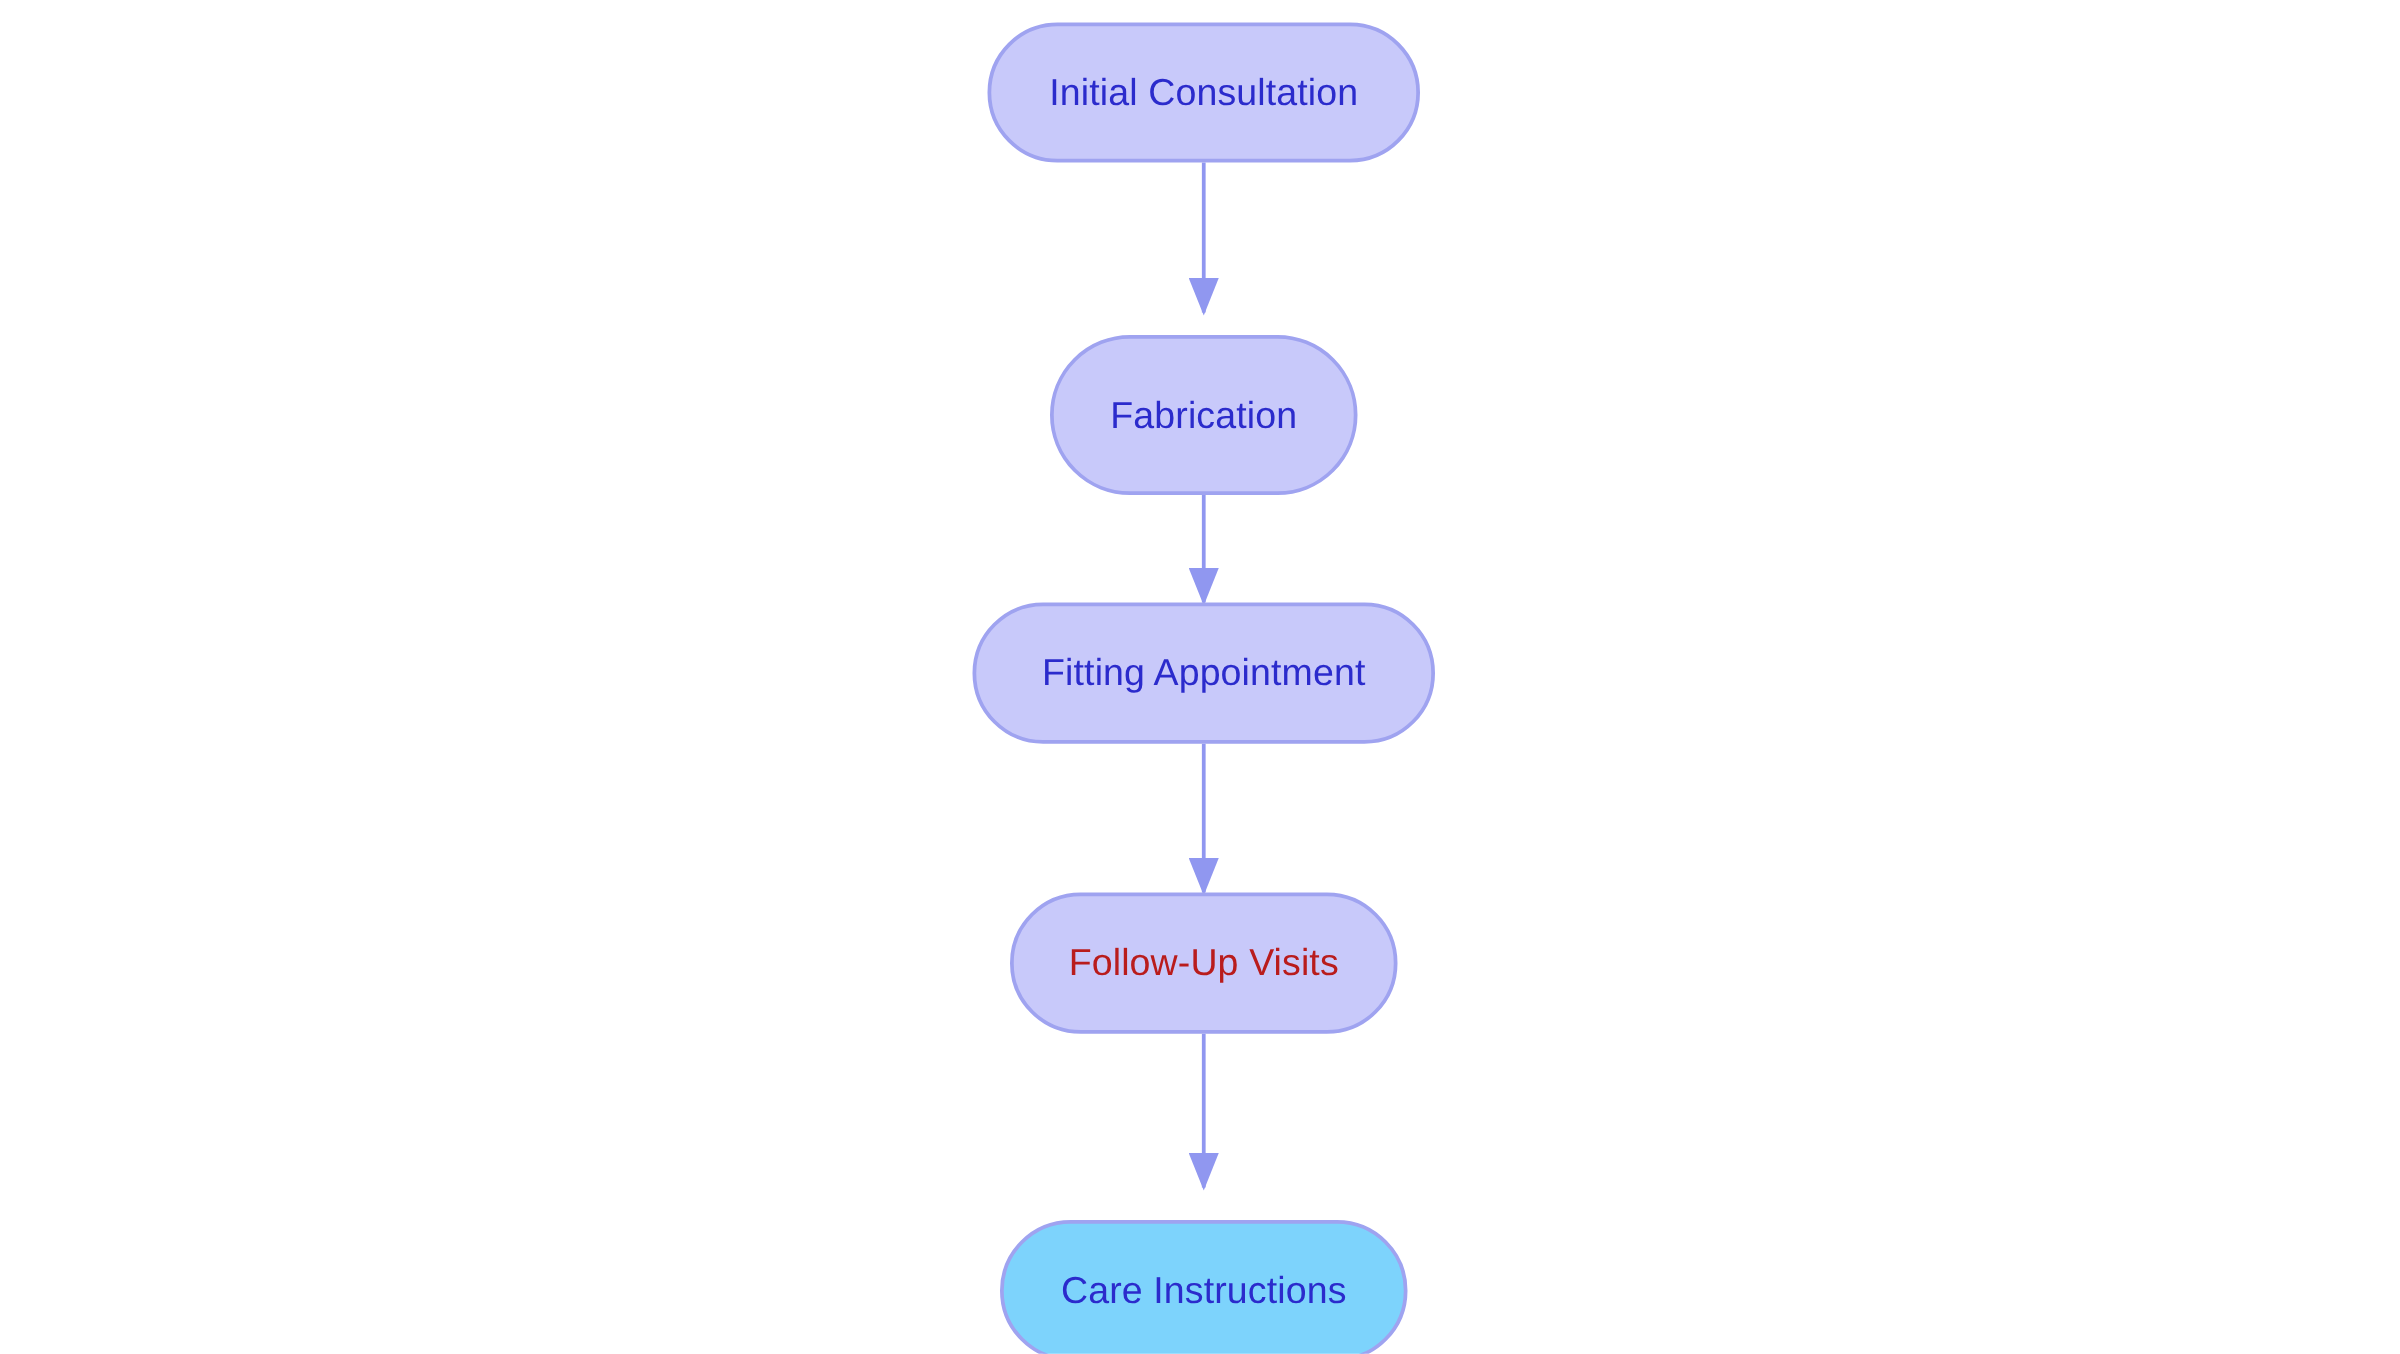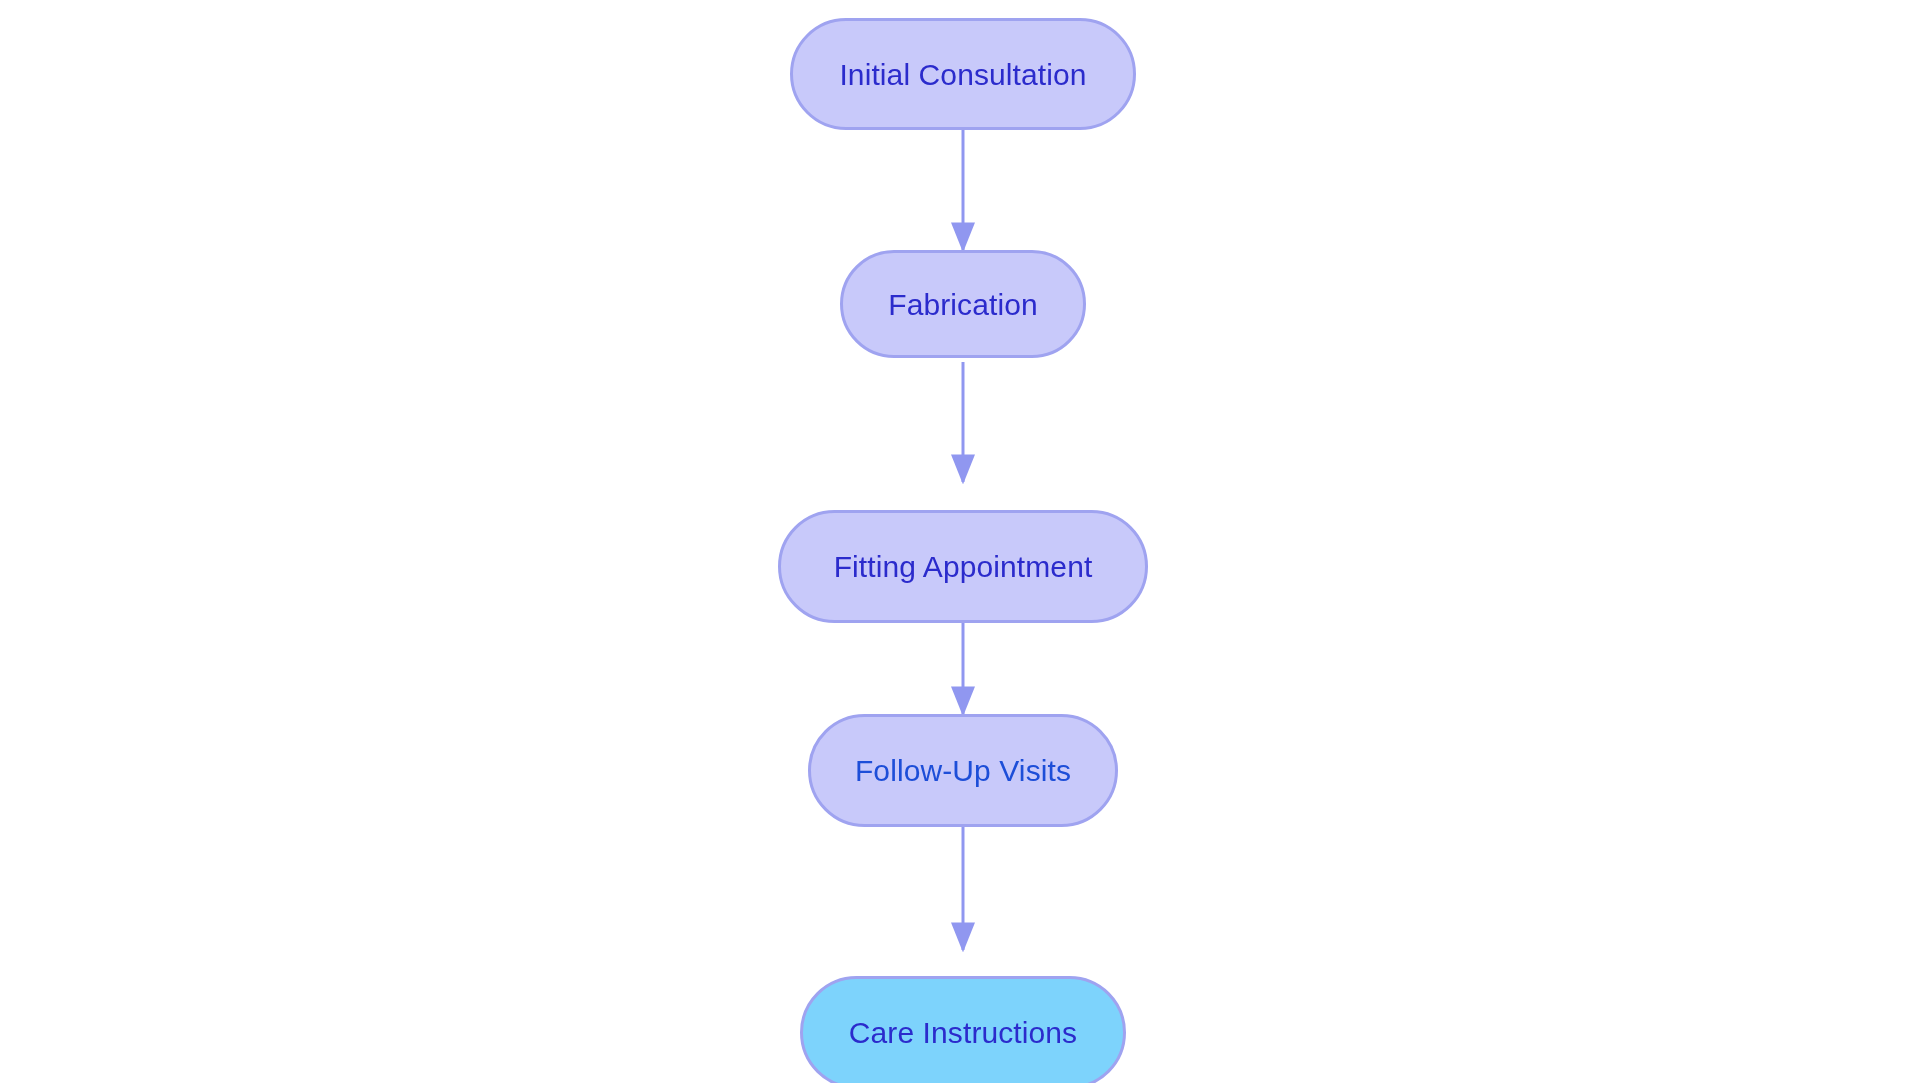--- a/index.html
+++ b/index.html
@@ -66,29 +66,29 @@
         <line x1="963" y1="362" x2="963" y2="482" stroke="#9097f0" stroke-width="3" marker-end="url(#arrowhead)"></line>
         <line x1="963" y1="595" x2="963" y2="714" stroke="#9097f0" stroke-width="3" marker-end="url(#arrowhead)"></line>
         <line x1="963" y1="827" x2="963" y2="950" stroke="#9097f0" stroke-width="3" marker-end="url(#arrowhead)"></line>
       </g>
   </svg>
 
   <div class="node-box" style="left: 790px; top: 18px; width: 346px; height: 112px; background: rgb(200, 201, 250); border-color: rgb(159, 163, 240);">
     <span class="node-label" style="color: rgb(43, 43, 204);">Initial Consultation</span>
   </div>
 
-  <div class="node-box" style="left: 840px; top: 250px; width: 246px; height: 108px; background: rgb(200, 201, 250); border-color: rgb(159, 163, 240);">
+  <div class="node-box" style="left: 840px; top: 268px; width: 246px; height: 128px; background: rgb(200, 201, 250); border-color: rgb(159, 163, 240);">
     <span class="node-label" style="color: rgb(43, 43, 204);">Fabrication</span>
   </div>
 
-  <div class="node-box" style="left: 778px; top: 482px; width: 370px; height: 113px; background: rgb(200, 201, 250); border-color: rgb(159, 163, 240); margin-top: 28px;">
+  <div class="node-box" style="left: 778px; top: 482px; width: 370px; height: 113px; background: rgb(200, 201, 250); border-color: rgb(159, 163, 240);">
     <span class="node-label" style="color: rgb(43, 43, 204);">Fitting Appointment</span>
   </div>
 
   <div class="node-box" style="left: 808px; top: 714px; width: 310px; height: 113px; background: rgb(200, 201, 250); border-color: rgb(159, 163, 240);">
-    <span class="node-label" style="color: #1d4ed8;">Follow-Up Visits</span>
+    <span class="node-label" style="color: #b91c1c;">Follow-Up Visits</span>
   </div>
 
   <div class="node-box" style="left: 800px; top: 950px; width: 326px; height: 113px; background: #7dd3fc; border-color: rgb(159, 163, 240); margin-top: 26px;">
     <span class="node-label" style="color: rgb(43, 43, 204);">Care Instructions</span>
   </div>
 
 </div>
 
 </body></html>

